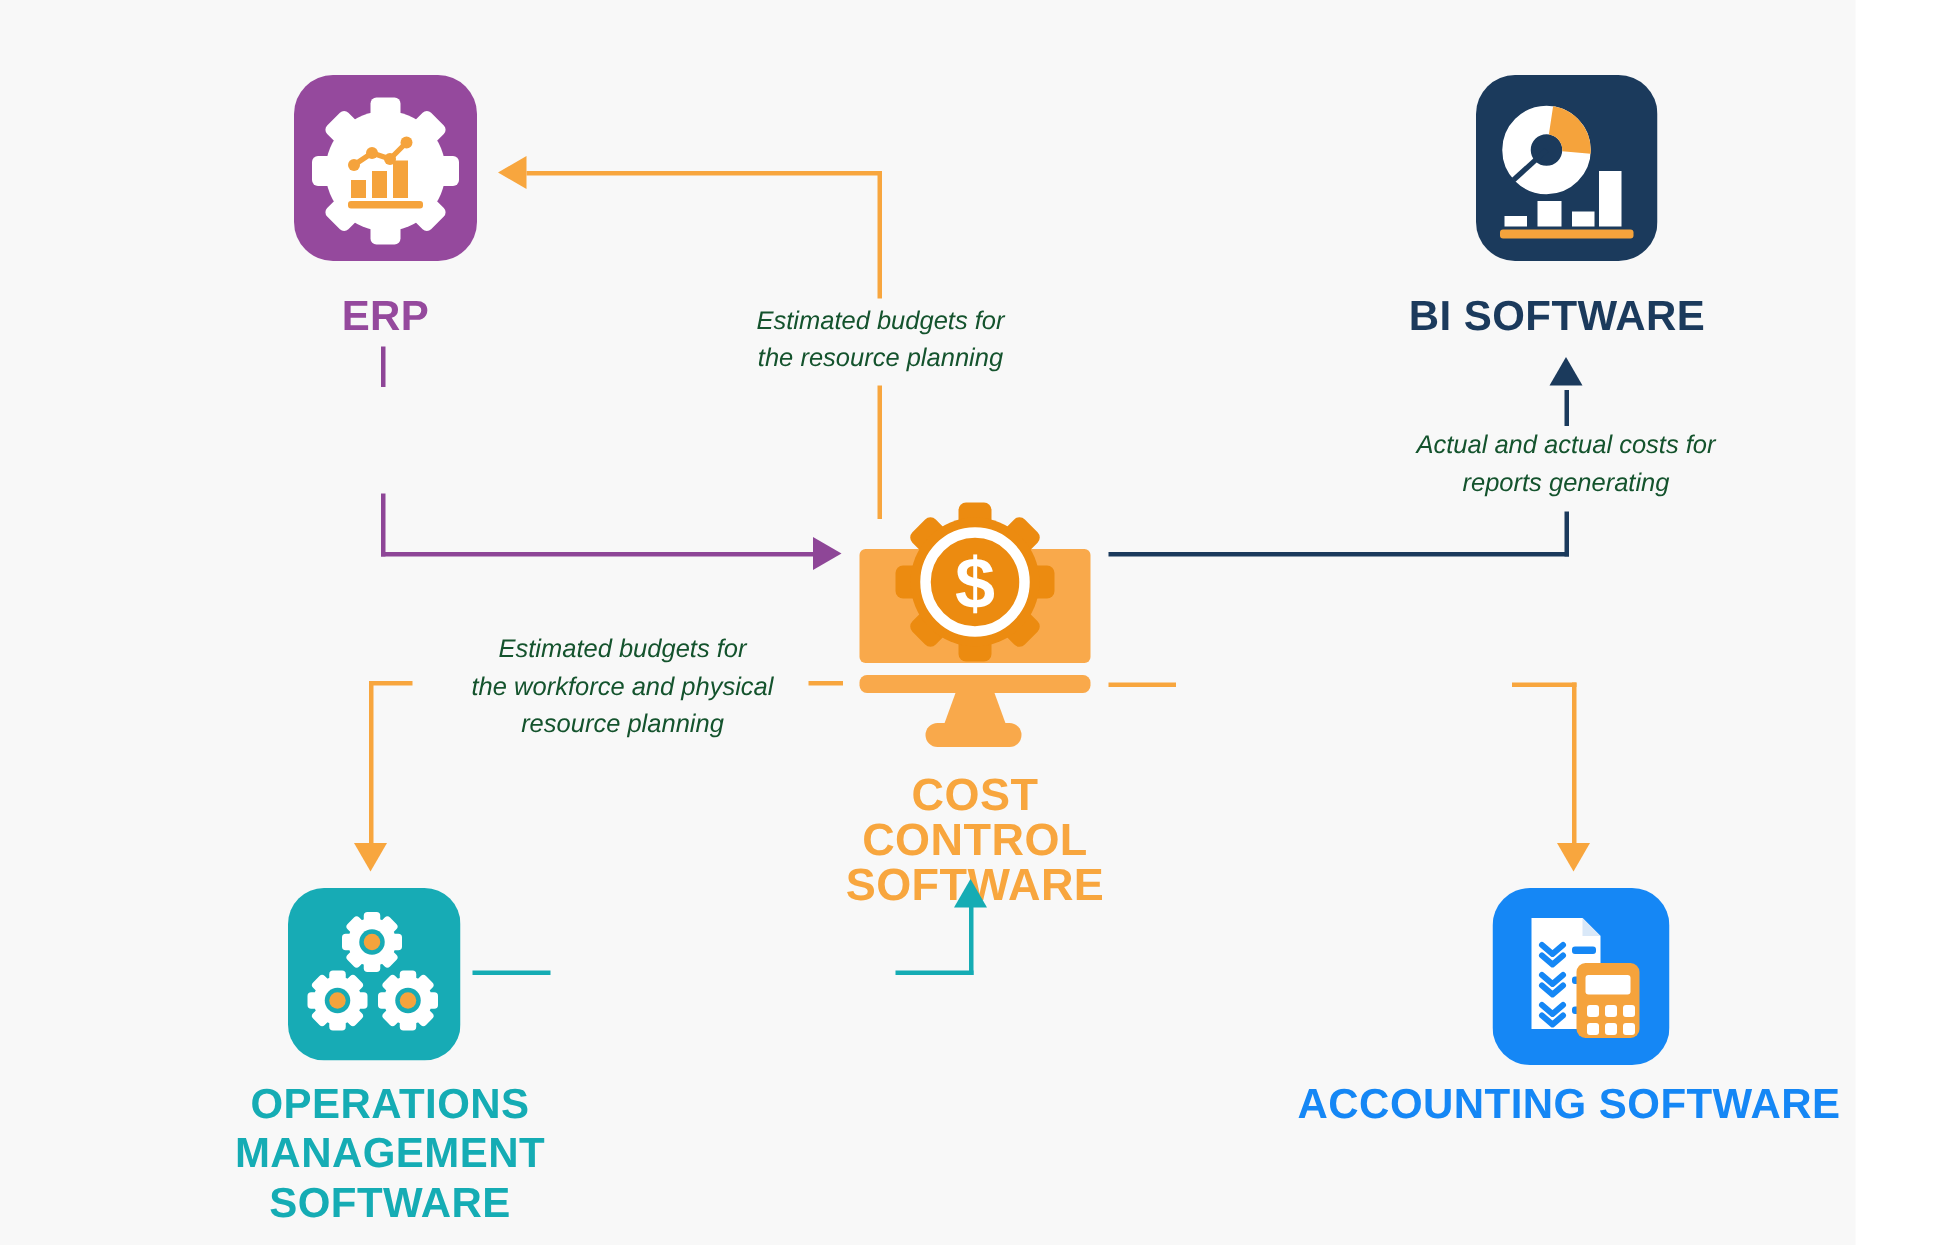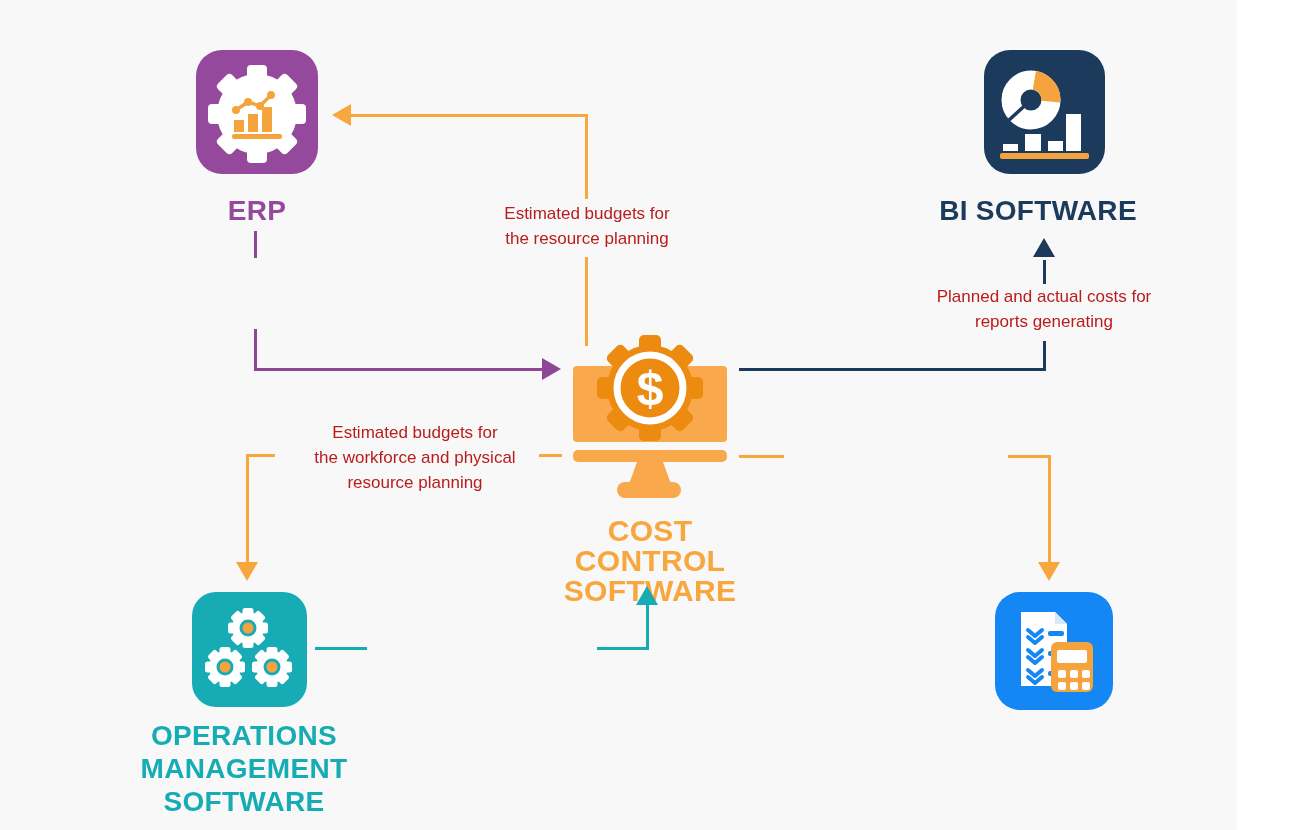--- a/index.html
+++ b/index.html
@@ -8,22 +8,22 @@
 
   .icon-box{position:absolute;}
   .node-label{position:absolute;text-align:center;font-weight:800;font-size:28px;
               line-height:33px;letter-spacing:.3px;white-space:pre-line;}
   .lbl-erp{color:#95499D;}
   .lbl-bi{color:#1B3A5C;}
   .lbl-cost{color:#F8A63E;font-size:30px;line-height:30px;}
   .lbl-ops{color:#15ACB4;}
   .lbl-acct{color:#1587F5;}
 
-  .note{position:absolute;text-align:center;font-size:17px;
-        line-height:25px;color:#b91c1c;white-space:pre-line;font-weight:500;}
+  .note{position:absolute;text-align:center;font-style:italic;font-size:17px;
+        line-height:25px;color:#14532d;white-space:pre-line;font-weight:500;}
 
   .ln{position:absolute;background:currentColor;}
   .arr{position:absolute;width:0;height:0;}
   .arr-left {border-top:11px solid transparent;border-bottom:11px solid transparent;border-right:19px solid currentColor;}
   .arr-right{border-top:11px solid transparent;border-bottom:11px solid transparent;border-left:19px solid currentColor;}
   .arr-up   {border-left:11px solid transparent;border-right:11px solid transparent;border-bottom:19px solid currentColor;}
   .arr-down {border-left:11px solid transparent;border-right:11px solid transparent;border-top:19px solid currentColor;}
 
   .col-orange{color:#F8A63E;}
   .col-purple{color:#8E4697;}
@@ -152,21 +152,21 @@
           <rect x="-5.5" y="-20" width="11" height="9" rx="2.5" transform="rotate(225)"></rect>
           <rect x="-5.5" y="-20" width="11" height="9" rx="2.5" transform="rotate(270)"></rect>
           <rect x="-5.5" y="-20" width="11" height="9" rx="2.5" transform="rotate(315)"></rect>
           <circle cx="0" cy="0" r="16"></circle>
         </g>
         <circle cx="0" cy="0" r="8.5" fill="#17ABB5"></circle>
         <circle cx="0" cy="0" r="5.5" fill="#F5A33C"></circle>
       </g>
     </svg>
   </div>
-  <div class="node-label lbl-ops" style="left:44px;top:719px;width:400px;text-align:center;">OPERATIONS MANAGEMENT
+  <div class="node-label lbl-ops" style="left:60px;top:719px;width:400px;text-align:center;">OPERATIONS MANAGEMENT
 SOFTWARE</div>
 
   <div class="icon-box" style="left:995px;top:592px;width:118px;height:118px;">
     <svg width="118" height="118" viewBox="0 0 118 118">
       <rect x="0" y="0" width="118" height="118" rx="25" fill="#1587F5"></rect>
       <path d="M26,20 h34 l12,12 v62 h-46 z" fill="#ffffff"></path>
       <path d="M60,20 l12,12 h-12 z" fill="#d9e8f8"></path>
       <g stroke="#1587F5" stroke-width="4" fill="none" stroke-linecap="round" stroke-linejoin="round">
         <path d="M33,38 l7,6 l7,-6"></path>
           <path d="M33,45 l7,6 l7,-6"></path>
@@ -185,38 +185,39 @@
       <g fill="#ffffff">
         <rect x="63" y="78" width="8" height="8" rx="2"></rect>
           <rect x="75" y="78" width="8" height="8" rx="2"></rect>
           <rect x="87" y="78" width="8" height="8" rx="2"></rect>
         <rect x="63" y="90" width="8" height="8" rx="2"></rect>
           <rect x="75" y="90" width="8" height="8" rx="2"></rect>
           <rect x="87" y="90" width="8" height="8" rx="2"></rect>
       </g>
     </svg>
   </div>
+  <div class="node-label lbl-acct" style="left:846px;top:719px;width:400px;">ACCOUNTING SOFTWARE</div>
 
   <div class="arr arr-left col-orange" style="left:332px;top:104px;"></div>
   <div class="ln col-orange" style="left:351px;top:114px;width:236px;height:3px;"></div>
   <div class="ln col-orange" style="left:585px;top:114px;width:3px;height:85px;"></div>
   <div class="ln col-orange" style="left:585px;top:257px;width:3px;height:89px;"></div>
   <div class="note" style="left:467px;top:201px;width:240px;">Estimated budgets for
 the resource planning</div>
 
   <div class="ln col-purple" style="left:254px;top:231px;width:3px;height:27px;"></div>
   <div class="ln col-purple" style="left:254px;top:329px;width:3px;height:42px;"></div>
   <div class="ln col-purple" style="left:254px;top:368px;width:288px;height:3px;"></div>
   <div class="arr arr-right col-purple" style="left:542px;top:358px;"></div>
 
   <div class="ln col-navy" style="left:739px;top:368px;width:307px;height:3px;"></div>
   <div class="ln col-navy" style="left:1043px;top:341px;width:3px;height:30px;"></div>
   <div class="ln col-navy" style="left:1043px;top:260px;width:3px;height:24px;"></div>
   <div class="arr arr-up col-navy" style="left:1033px;top:238px;"></div>
-  <div class="note" style="left:914px;top:284px;width:260px;">Planned and actual costs for
+  <div class="note" style="left:914px;top:284px;width:260px;">Actual and actual costs for
 reports generating</div>
 
   <div class="ln col-orange" style="left:539px;top:454px;width:23px;height:3px;"></div>
   <div class="ln col-orange" style="left:246px;top:454px;width:29px;height:3px;"></div>
   <div class="ln col-orange" style="left:246px;top:454px;width:3px;height:110px;"></div>
   <div class="arr arr-down col-orange" style="left:236px;top:562px;"></div>
   <div class="note" style="left:295px;top:420px;width:240px;">Estimated budgets for
 the workforce and physical
 resource planning</div>
 

